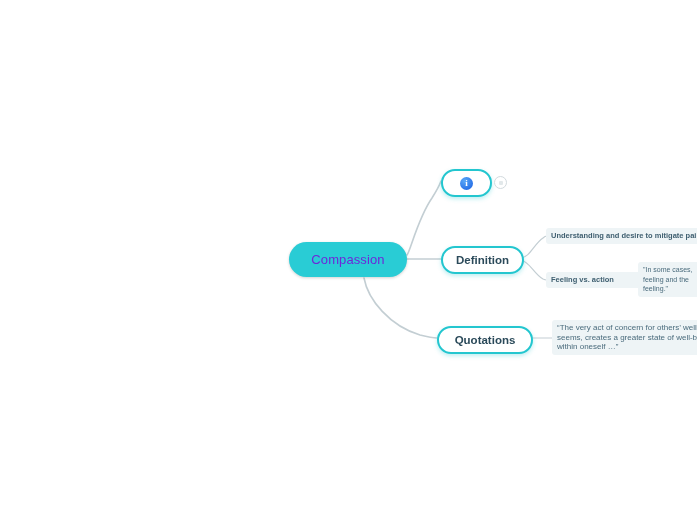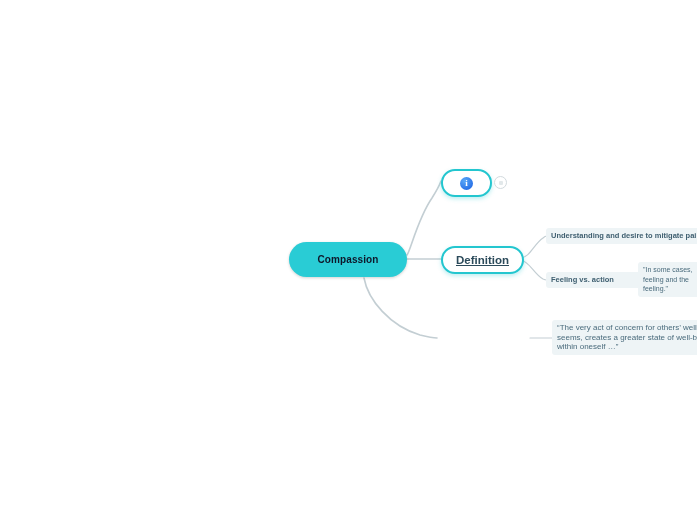--- a/index.html
+++ b/index.html
@@ -37,23 +37,23 @@
     width: 118px;
     height: 35px;
     border-radius: 18px;
     background: #29ccd5;
     box-shadow: 0 1px 3px rgba(0,0,0,0.18);
     display: flex;
     align-items: center;
     justify-content: center;
   }
   .root-node .root-label {
-    color: #0f172a;
-    font-size: 10px;
-    font-weight: bold;
+    color: #6d28d9;
+    font-size: 13px;
+    font-weight: normal;
     letter-spacing: 0.1px;
     white-space: nowrap;
   }
 
   
   .branch-node {
     position: absolute;
     background: #ffffff;
     border: 2px solid #23c6cf;
     border-radius: 16px;
@@ -61,21 +61,20 @@
     display: flex;
     align-items: center;
     justify-content: center;
     box-shadow: 0 2px 4px rgba(35,198,207,0.30);
   }
   .branch-node .branch-label {
     color: #2b4a5a;
     font-size: 11.5px;
     font-weight: bold;
     white-space: nowrap;
-    text-decoration: underline;
   }
   #node-info {
     left: 441px;
     top: 169px;
     width: 47px;
   }
   #node-definition {
     left: 441px;
     top: 246px;
     width: 79px;
@@ -203,20 +202,23 @@
     <span class="info-icon">i</span>
   </div>
   <div class="toggle-button">
     <span class="toggle-glyph"></span>
   </div>
 
   <div class="branch-node" id="node-definition">
     <span class="branch-label">Definition</span>
   </div>
 
+  <div class="branch-node" id="node-quotations">
+    <span class="branch-label">Quotations</span>
+  </div>
 
   <div class="leaf-chip" id="leaf-understanding">
     <span class="leaf-text">Understanding and desire to mitigate pai</span>
   </div>
 
   <div class="leaf-chip" id="leaf-feeling">
     <span class="leaf-text">Feeling vs. action</span>
   </div>
 
   <div class="leaf-chip quote" id="leaf-quote-cases">

